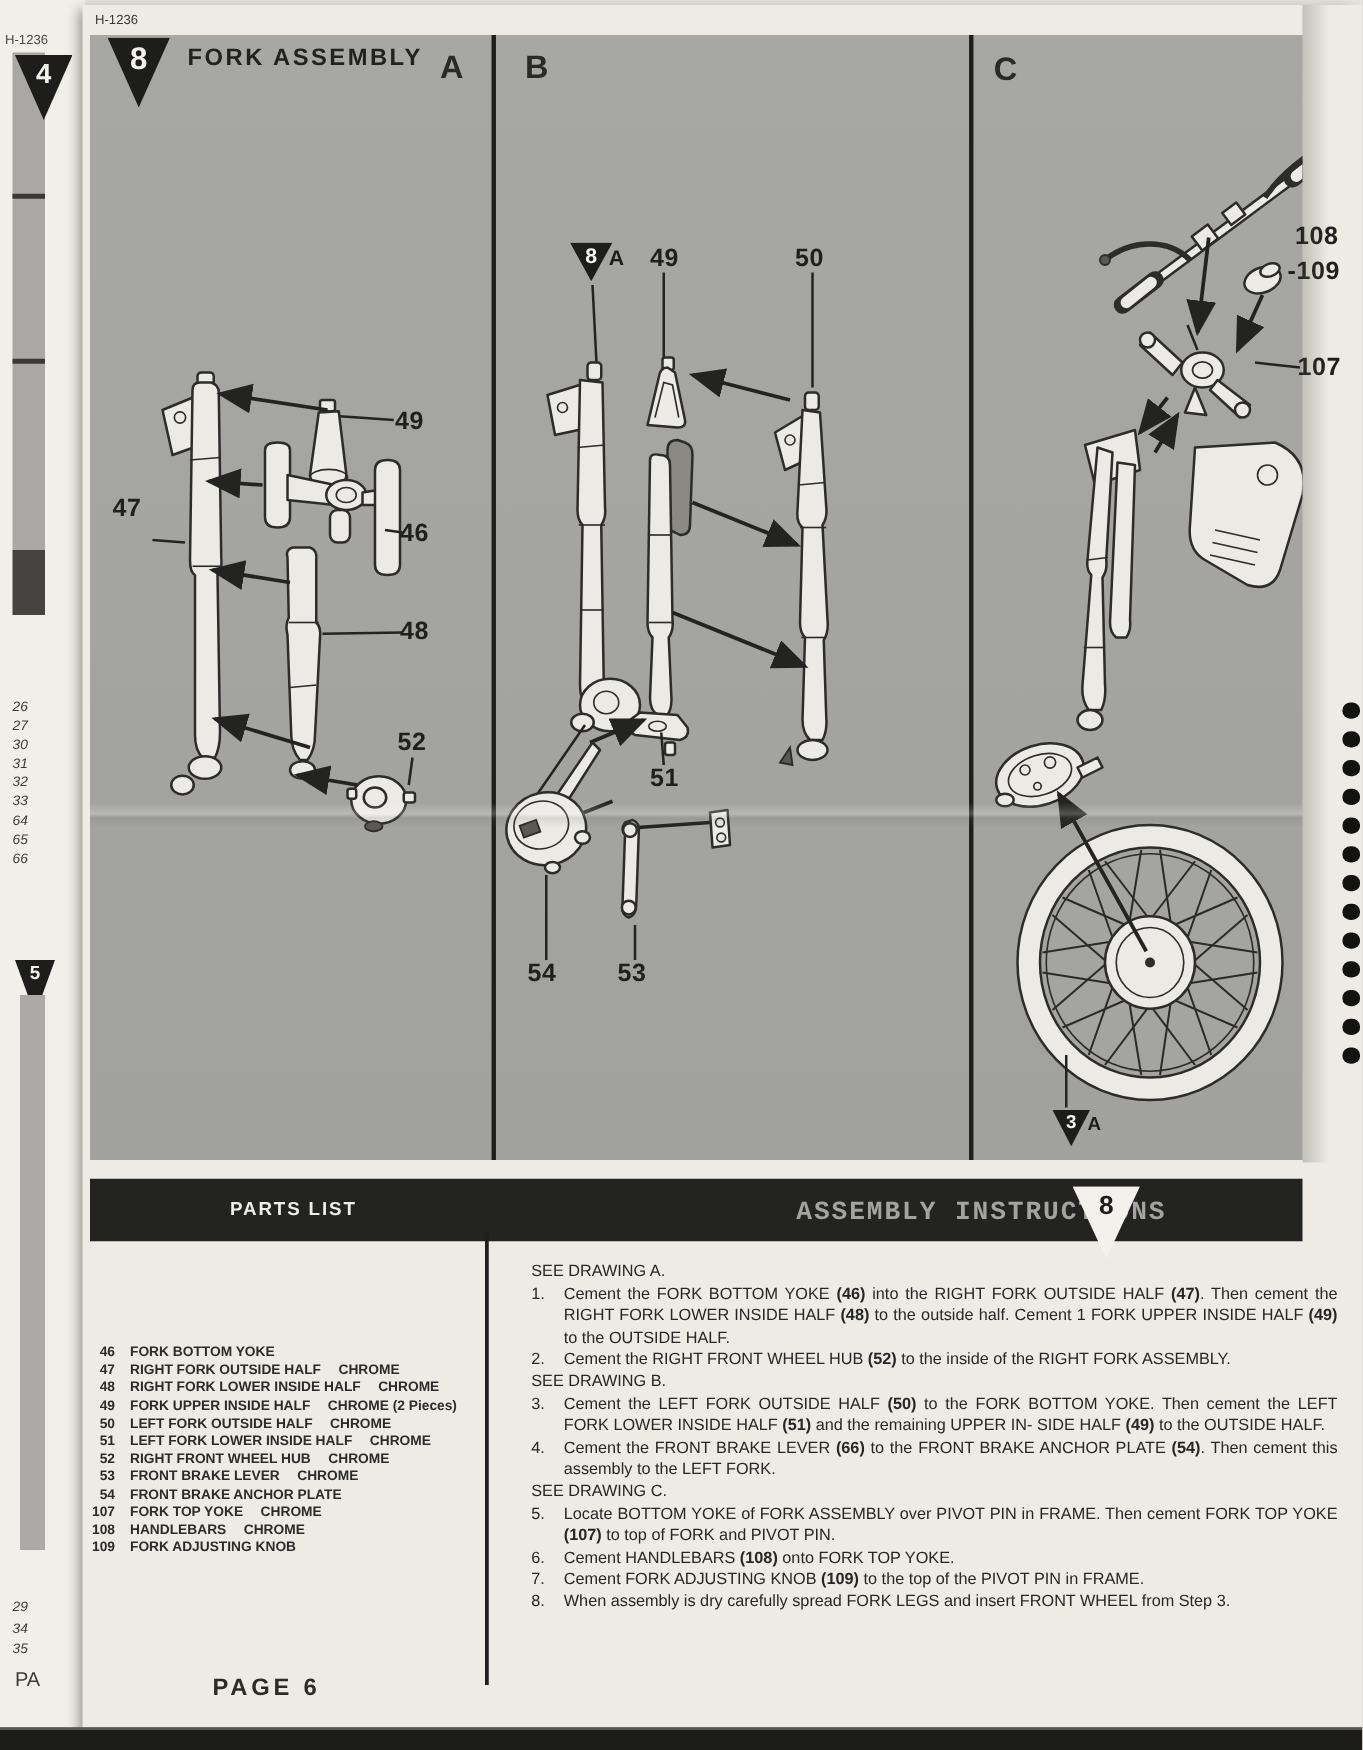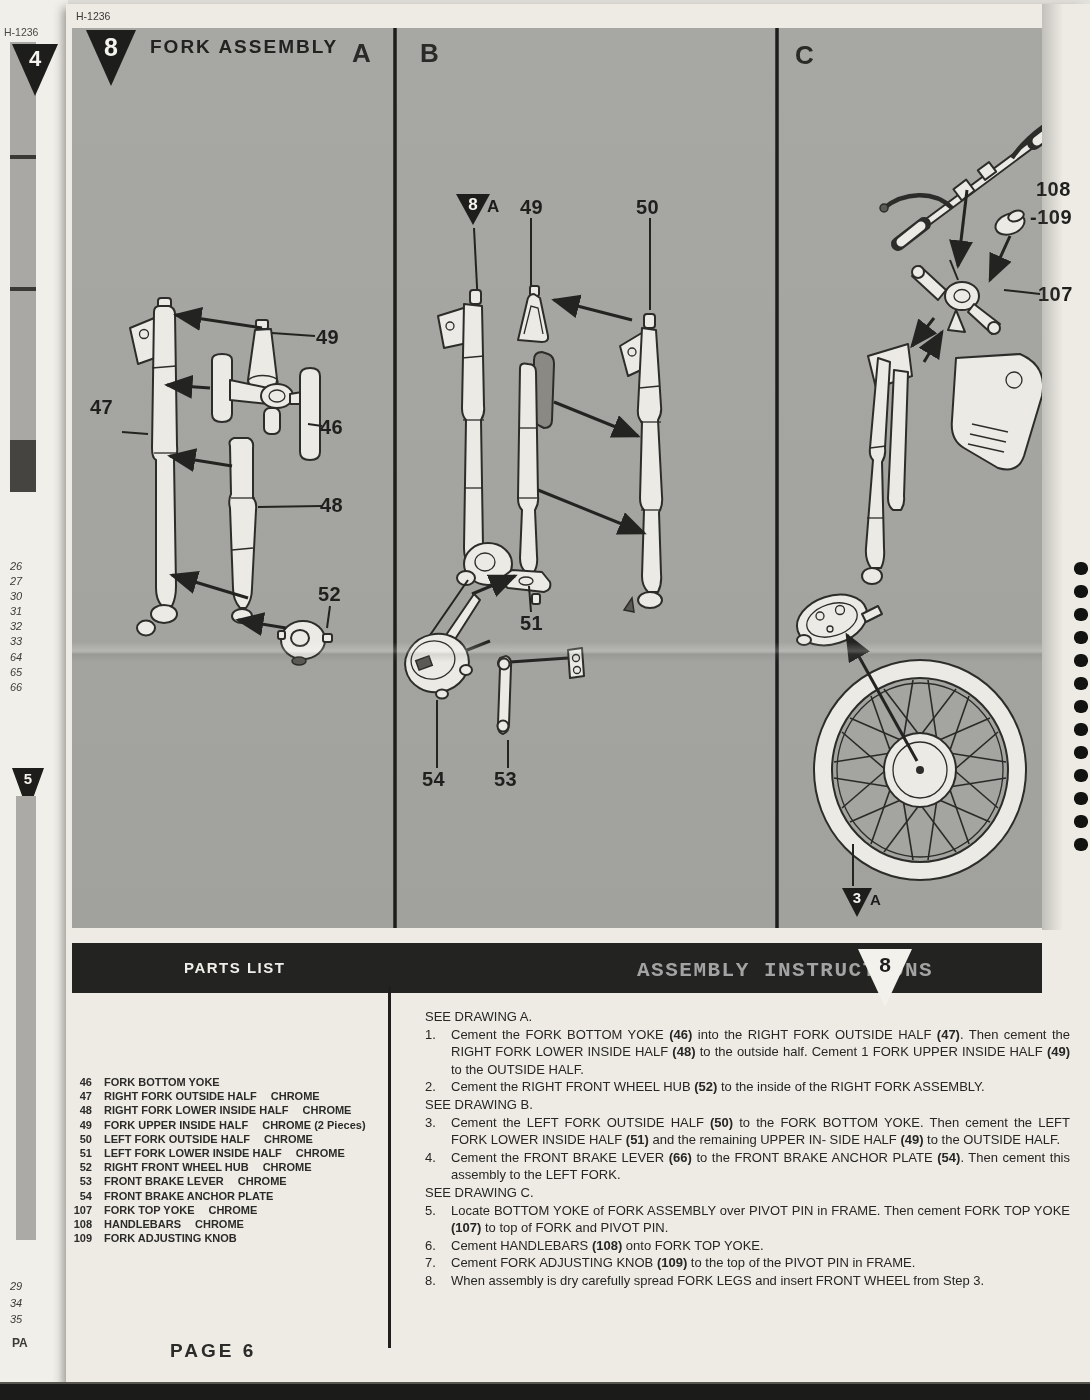--- a/index.html
+++ b/index.html
@@ -14,21 +14,21 @@
   .u-line{position:absolute;left:10px;width:26px;height:4px;background:#3a3936;}
   .u-darkblock{position:absolute;left:10px;top:440px;width:26px;height:52px;background:#454441;}
   .u-strip-b{position:absolute;left:16px;top:796px;width:20px;height:444px;background:#abaaa6;}
   .tri{clip-path:polygon(0 0,100% 0,50% 100%);background:#1d1d1b;color:#f4f3ee;
        text-align:center;font-weight:bold;}
   .u-tri4{position:absolute;left:12px;top:44px;width:46px;height:52px;font-size:22px;padding-top:2px;box-sizing:border-box;}
   .u-tri5{position:absolute;left:12px;top:768px;width:32px;height:44px;font-size:15px;padding-top:2px;box-sizing:border-box;}
   .u-nums{position:absolute;left:10px;width:30px;font-size:11px;color:#3c3b38;font-style:italic;}
   .u-nums div{height:15.1px;}
   .u-nums.lower div{height:16.5px;}
-  .u-pagelabel{position:absolute;left:12px;top:1336px;font-size:12px;color:#3c3b38;font-weight:bold;}
+  .u-pagelabel{position:absolute;left:12px;top:1336px;font-size:16px;color:#3c3b38;}
 
   
   .page{position:absolute;left:66px;top:4px;width:1024px;height:1388px;background:#edebe4;
         box-shadow:-7px 0 9px -4px rgba(40,40,35,.45);}
   .sheet-code{position:absolute;left:76px;top:10px;font-size:10.5px;color:#3a3936;}
 
   .panel-area{position:absolute;left:72px;top:28px;width:970px;height:900px;
               background:linear-gradient(180deg,#a7a7a3,#a1a19d);}
   .curl{position:absolute;left:1042px;top:4px;width:30px;height:926px;
         background:linear-gradient(90deg,rgba(80,80,75,.28),rgba(255,255,255,0) 70%);}

